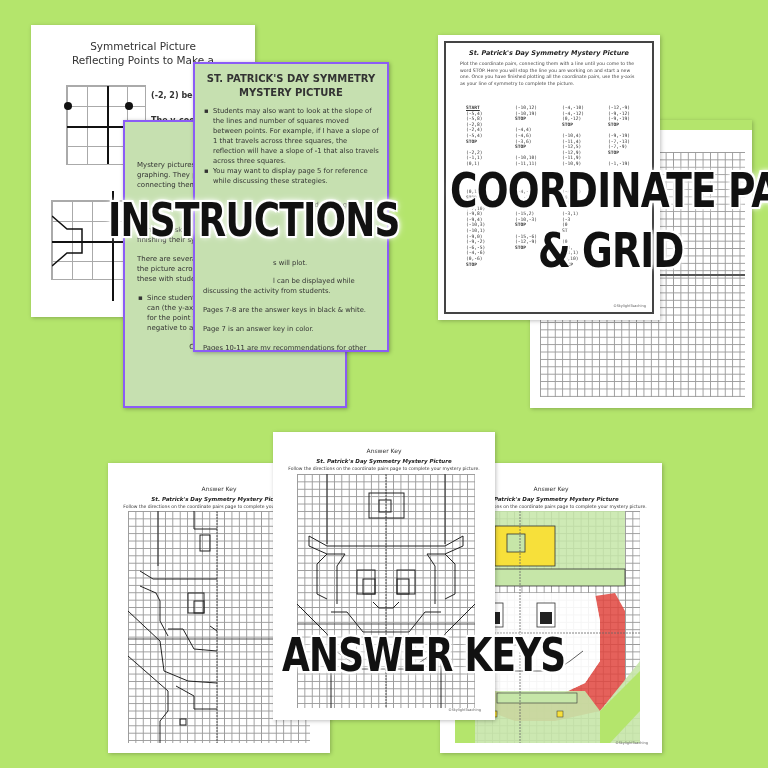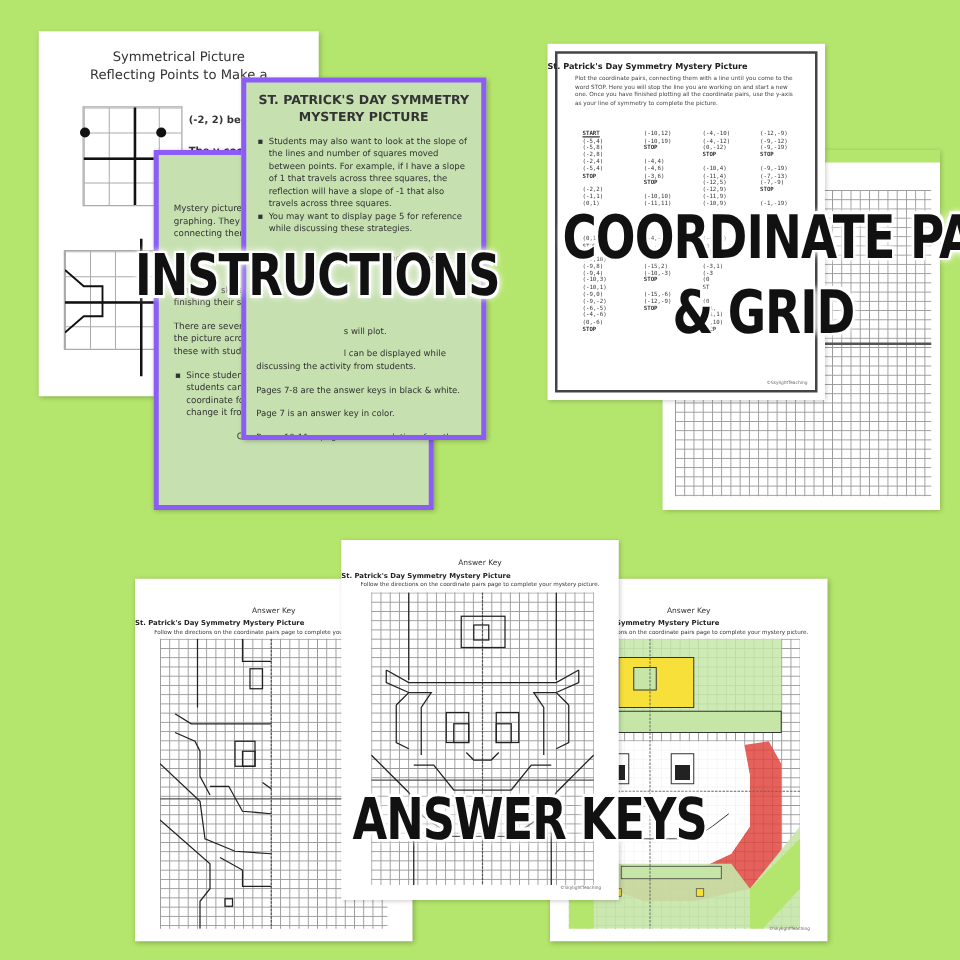--- a/index.html
+++ b/index.html
@@ -1,33 +1,33 @@
 <!DOCTYPE html>
 <html><head>
 <meta charset="utf-8">
 <style>
   * { box-sizing: border-box; margin: 0; padding: 0; }
   html, body { width: 768px; height: 768px; overflow: hidden; }
   body { background: #b4e56c; font-family: "DejaVu Sans", sans-serif; position: relative; }
   .page { position: absolute; background: #fff; box-shadow: 1px 1px 4px rgba(0,0,0,0.25); overflow: hidden; }
-  .greencard { position: absolute; background: #c6e0b0; border: 4px solid #8b5cf6; box-shadow: 1px 1px 4px rgba(0,0,0,0.3); overflow: hidden; color: #333; }
+  .greencard { position: absolute; background: #c6e0b0; border: 2px solid #8b5cf6; box-shadow: 1px 1px 4px rgba(0,0,0,0.3); overflow: hidden; color: #333; }
   .grid-bg {
     background-color: #fff;
     background-image:
       linear-gradient(#9a9a9a 1px, transparent 1px),
       linear-gradient(90deg, #9a9a9a 1px, transparent 1px);
     background-size: 7.4px 7.4px;
   }
   .small-grid {
     background-image:
       linear-gradient(#aaa 1px, transparent 1px),
       linear-gradient(90deg, #aaa 1px, transparent 1px);
     background-size: 20px 20px;
   }
-  .title-sm { font-size: 9px; font-weight: bold; text-align: left; color: #222; }
+  .title-sm { font-size: 9px; font-weight: bold; text-align: center; color: #222; font-style: italic; }
   .sub-sm { font-size: 4.5px; text-align: center; color: #333; }
   .big-label {
     position: absolute;
     font-family: "DejaVu Sans", sans-serif;
     font-weight: bold;
     color: #111;
     letter-spacing: -1px;
     text-shadow: 0 0 6px #fff, 0 0 6px #fff, 0 0 10px #fff, 2px 2px 0 #fff, -2px -2px 0 #fff, 2px -2px 0 #fff, -2px 2px 0 #fff;
     transform: scaleX(0.78);
     transform-origin: left top;

